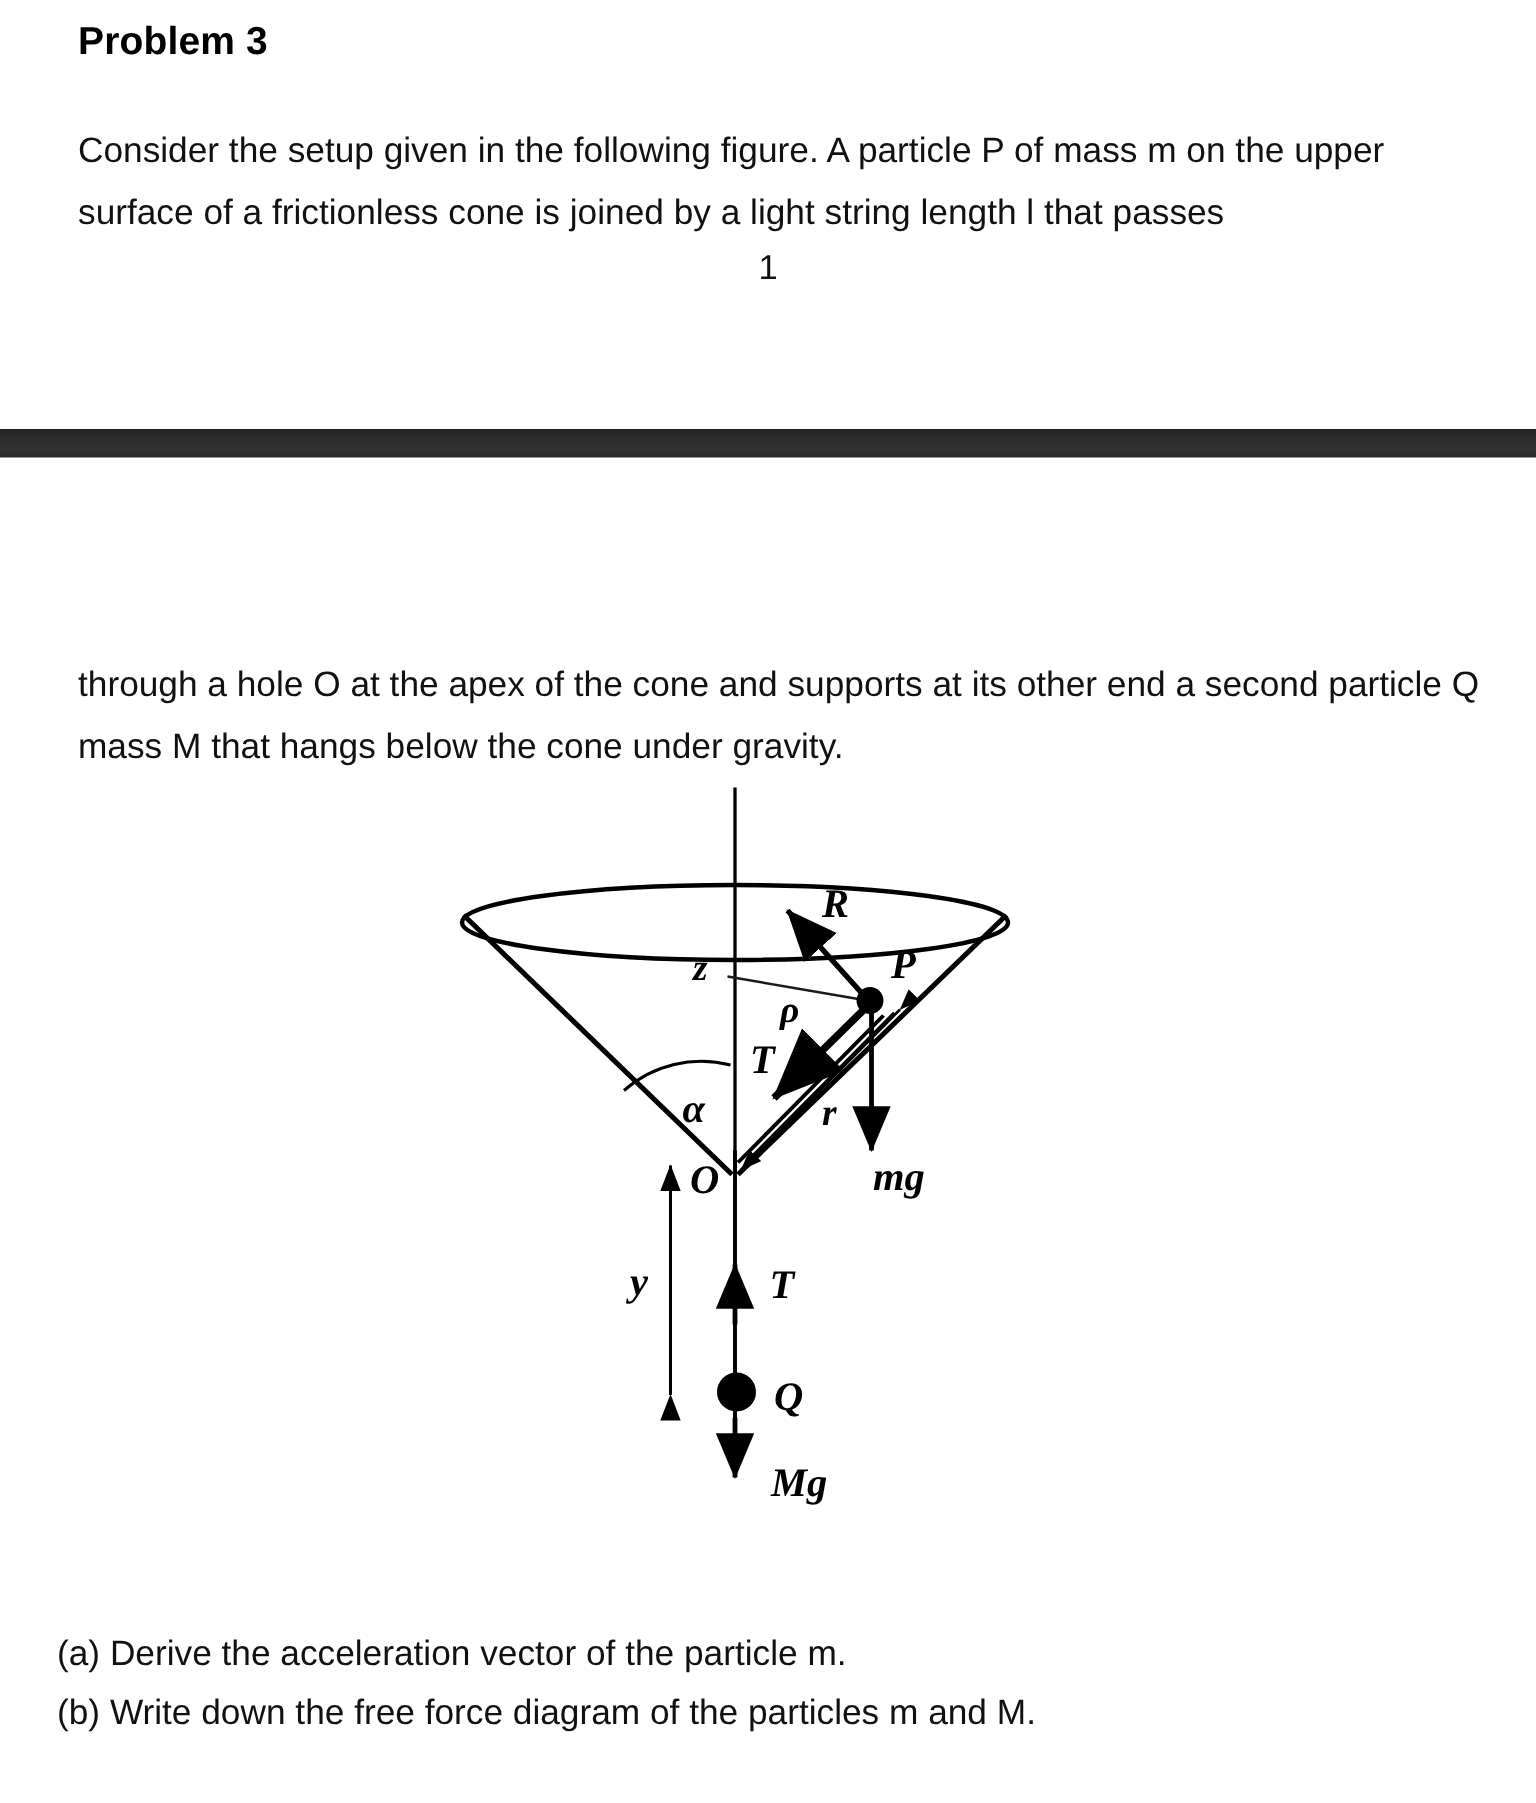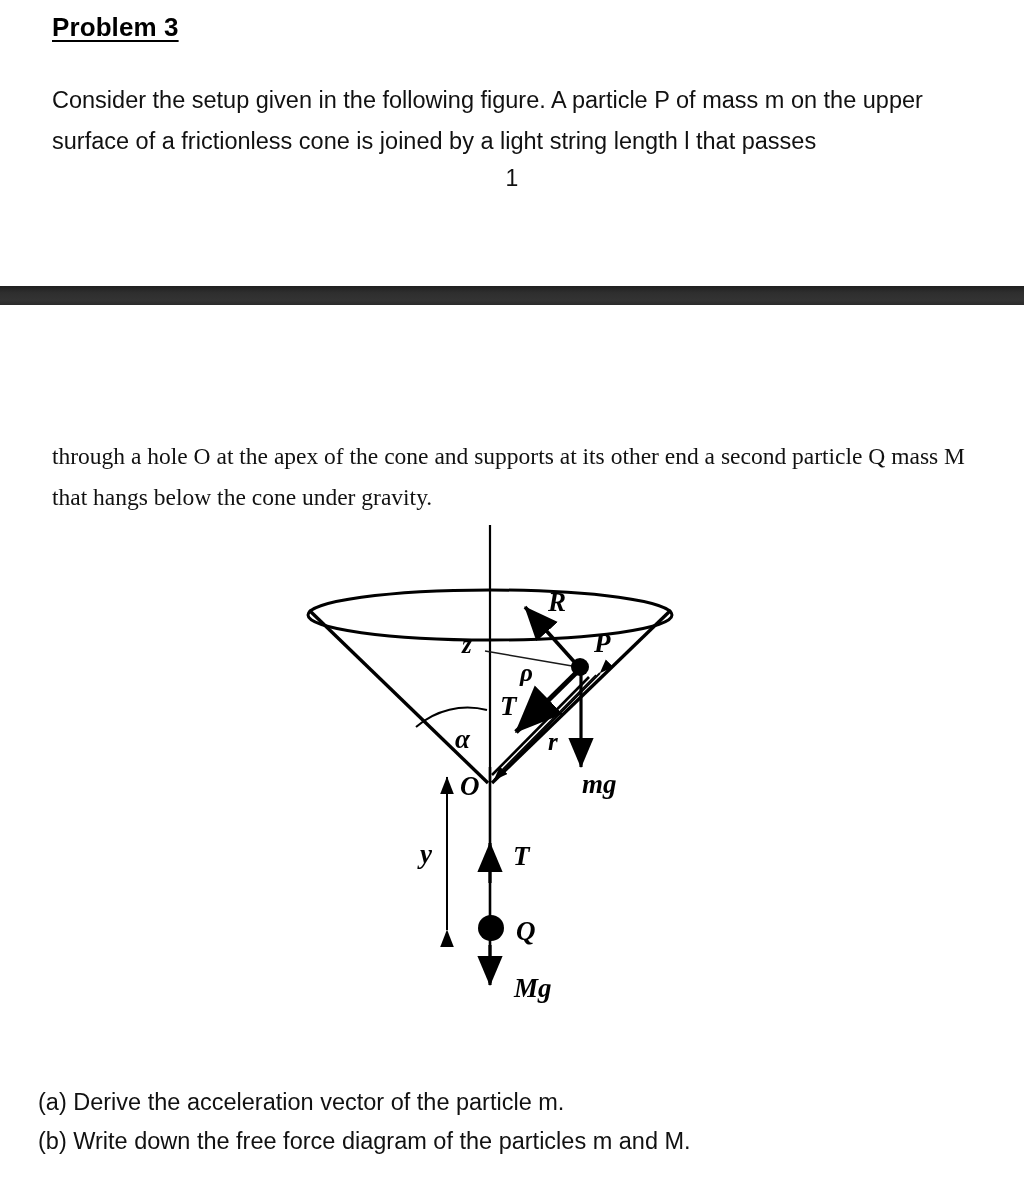--- a/index.html
+++ b/index.html
@@ -21,21 +21,20 @@
     inset: 0;
   }
 
   
   #problem-title {
     position: absolute;
     left: 52px;
     top: 12px;
     font-size: 26px;
     font-weight: bold;
-    text-decoration: underline;
     text-underline-offset: 4px;
     letter-spacing: 0.1px;
   }
 
   
   .para {
     position: absolute;
     font-size: 23.5px;
     line-height: 41px;
     color: #111111;
@@ -43,21 +42,20 @@
   }
   #para-top {
     left: 52px;
     top: 66px;
     width: 944px;
   }
   #para-mid {
     left: 52px;
     top: 422px;
     width: 944px;
-    font-family: Liberation Serif, serif;
   }
 
   
   #page-number {
     position: absolute;
     left: 0;
     top: 165px;
     width: 1024px;
     text-align: center;
     font-size: 23px;

